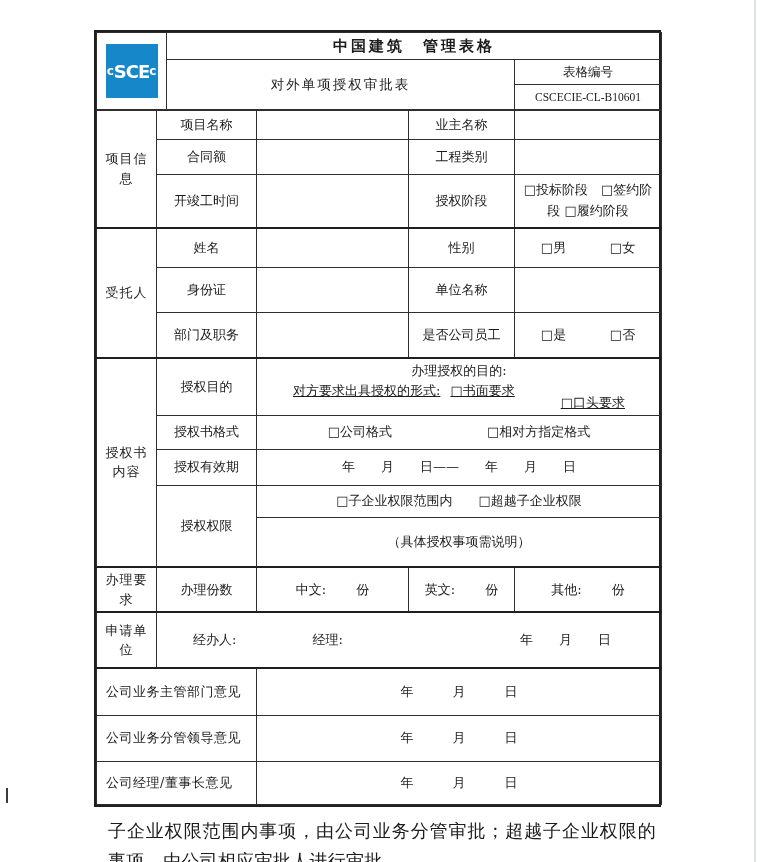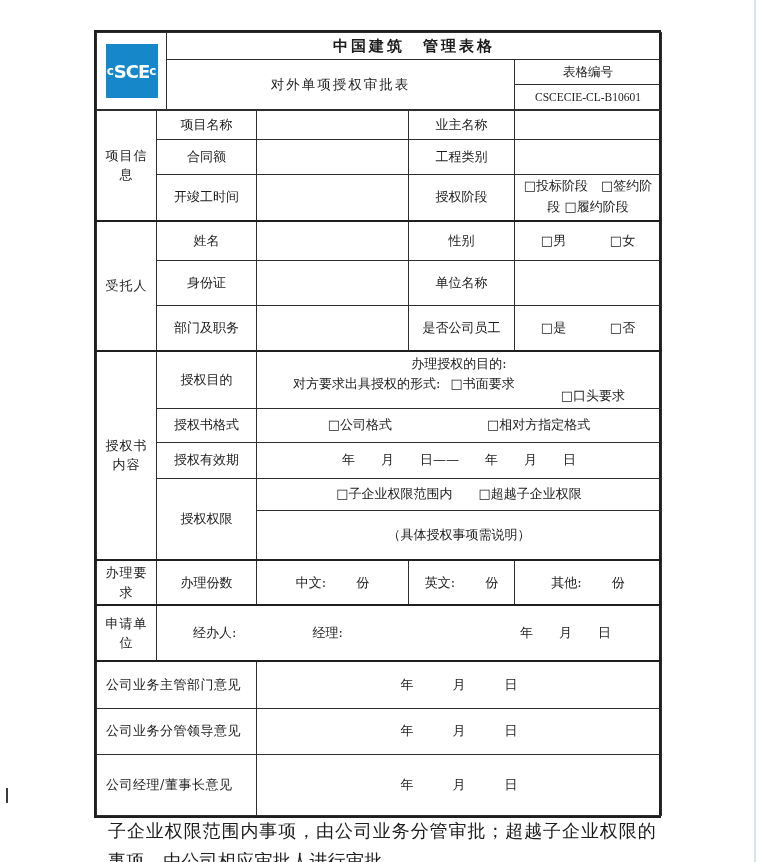--- a/index.html
+++ b/index.html
@@ -24,34 +24,34 @@
     color:#ffffff; font-family:"DejaVu Sans","Liberation Sans",sans-serif; font-weight:bold;
   }
   .logo-box .lc { font-size:12px; }
   .logo-box .lm { font-size:18px; letter-spacing:-1px; }
   .title-cell { height:27px; font-weight:bold; font-size:15px; letter-spacing:3px; }
   .sub-cell { font-size:13.5px; letter-spacing:2px; }
   .fno-label-cell { height:25px; font-size:12.5px; }
   .fno-cell { height:25px; font-size:11.5px; font-family:"Liberation Serif","DejaVu Serif",serif; letter-spacing:0; }
 
   
-  .r-name{height:29px}.r-contract{height:35px}.r-dates{height:46px}
+  .r-name{height:29px}.r-contract{height:35px}.r-dates{height:53px}
   .r-tname{height:40px}.r-id{height:45px}.r-dept{height:45px}
   .r-purpose{height:48px}.r-format{height:34px}.r-valid{height:36px}
   .r-scope1{height:32px}.r-scope2{height:50px}
   .r-copies{height:32px}.r-applicant{height:56px}
-  .r-op1{height:47px}.r-op2{height:46px}.r-op3{height:61px}
+  .r-op1{height:47px}.r-op2{height:46px}.r-op3{height:43px}
 
   .group-cell { padding:2px 4px; line-height:1.5; letter-spacing:1px; word-break:break-all;margin-top:40px; }
   .sec td { border-top:2px solid #1f1f1f; }
 
   .wrap-opts { word-break:break-all; line-height:1.6; padding:0 5px; }
   .pair { display:flex; justify-content:space-around; align-items:center; }
   .two-line .l1 { display:block; line-height:1.55; }
-  .two-line .l2 { display:flex; justify-content:center; line-height:1.55; }
+  .two-line .l2 { display:flex; justify-content:center; line-height:1.55;text-decoration:underline; }
   .two-line .l2 .gap1 { margin-left:10px; }
   .two-line .l2 .gap2 { margin-left:46px;margin-top:12px; }
   .fmt-row { display:flex; justify-content:center; gap:95px;align-items:center; }
   .scope-row { display:flex; justify-content:center; gap:26px; }
   .copies-cell { display:flex; justify-content:center; gap:30px; }
   .applicant-row { display:flex; align-items:center; }
   .applicant-row .handler { margin-left:32px; }
   .applicant-row .manager { margin-left:76px; }
   .applicant-row .adate { margin-left:auto; margin-right:46px; }
   .op-label { text-align:left; padding-left:9px; letter-spacing:0.5px; }

